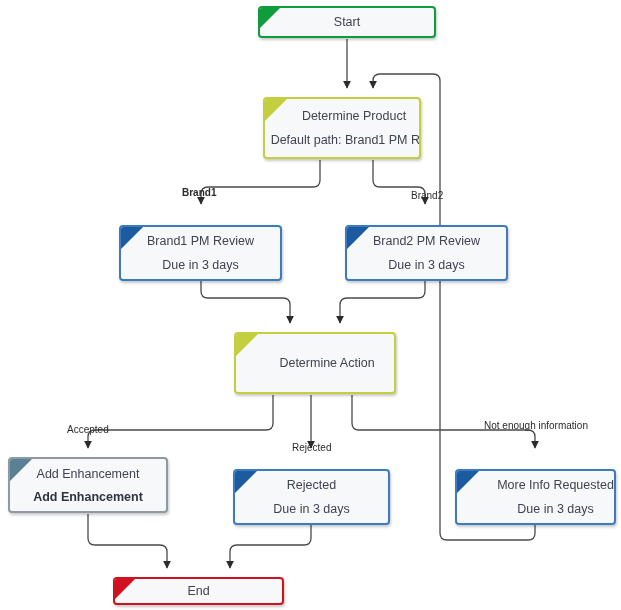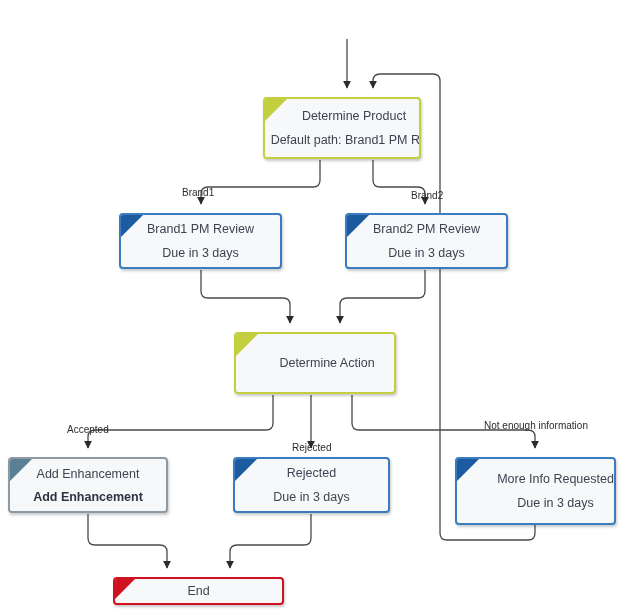--- a/index.html
+++ b/index.html
@@ -68,21 +68,21 @@
   
   .n-start { border: 2px solid #109b3d; }
   .n-start .corner { border-left: 20px solid #109b3d; border-bottom: 20px solid transparent; }
   
   .n-end { border: 2px solid #cf1120; }
   .n-end .corner { border-left: 20px solid #cf1120; border-bottom: 20px solid transparent; }
   
   .n-decision { border: 2px solid #c3cf3e; padding-left: 24px; }
   .n-decision .corner { border-left: 22px solid #c3cf3e; border-bottom: 22px solid transparent; }
   
-  .n-task { border: 2px solid #3a7cbf; }
+  .n-task { border: 2px solid #3a7cbf; margin-top: 12px; }
   .n-task .corner { border-left: 22px solid #1c5ba0; border-bottom: 22px solid transparent; }
   
   .n-grey { border: 2px solid #8d9aa3; }
   .n-grey .corner { border-left: 22px solid #5b7f93; border-bottom: 22px solid transparent; }
   .n-grey .sub { font-weight: bold; color: #2c3440; }
 
   .edge-label {
     position: absolute;
     font-size: 10px;
     color: #2b2b2b;
@@ -122,20 +122,26 @@
 
       <path d="M 88 514 L 88 538 Q 88 545 95 545 L 160 545 Q 167 545 167 552 L 167 568" marker-end="url(#arrow)"></path>
 
       <path d="M 311 514 L 311 538 Q 311 545 304 545 L 237 545 Q 230 545 230 552 L 230 568" marker-end="url(#arrow)"></path>
 
       <path d="M 535 514 L 535 533 Q 535 540 528 540 L 447 540 Q 440 540 440 533
                L 440 81 Q 440 74 433 74 L 380 74 Q 373 74 373 81 L 373 88" marker-end="url(#arrow)"></path>
     </g>
   </svg>
 
+  <div class="node n-start terminal" style="left:258px; top:6px; width:178px; height:32px;">
+    <span class="corner"></span>
+    <div class="labels">
+      <div class="title">Start</div>
+    </div>
+  </div>
 
   <div class="node n-decision" style="left:263px; top:97px; width:158px; height:62px;">
     <span class="corner"></span>
     <div class="labels">
       <div class="title">Determine Product</div>
       <div class="sub" style="margin-top:8px;">Default path: Brand1 PM Re...</div>
     </div>
   </div>
 
   <div class="node n-task" style="left:119px; top:213px; width:163px; height:56px;">
@@ -170,34 +176,34 @@
   </div>
 
   <div class="node n-task" style="left:233px; top:457px; width:157px; height:56px;">
     <span class="corner"></span>
     <div class="labels">
       <div class="title">Rejected</div>
       <div class="sub" style="margin-top:8px;">Due in 3 days</div>
     </div>
   </div>
 
-  <div class="node n-task" style="left:455px; top:457px; width:161px; height:68px;padding-left:40px;">
+  <div class="node n-task" style="left:455px; top:457px; width:161px; height:56px;padding-left:40px;">
     <span class="corner"></span>
     <div class="labels">
       <div class="title">More Info Requested</div>
       <div class="sub" style="margin-top:8px;">Due in 3 days</div>
     </div>
   </div>
 
   <div class="node n-end terminal" style="left:113px; top:577px; width:171px; height:28px;">
     <span class="corner"></span>
     <div class="labels">
       <div class="title">End</div>
     </div>
   </div>
 
-  <div class="edge-label" style="left:182px; top:187px;">Brand1</div>
+  <div class="edge-label" style="left:182px; top:187px;font-weight:bold;">Brand1</div>
   <div class="edge-label" style="left:411px; top:190px;">Brand2</div>
   <div class="edge-label" style="left:67px; top:424px;">Accepted</div>
   <div class="edge-label" style="left:292px; top:442px;">Rejected</div>
   <div class="edge-label" style="left:484px; top:420px;">Not enough information</div>
 
 </div>
 
 </body></html>

